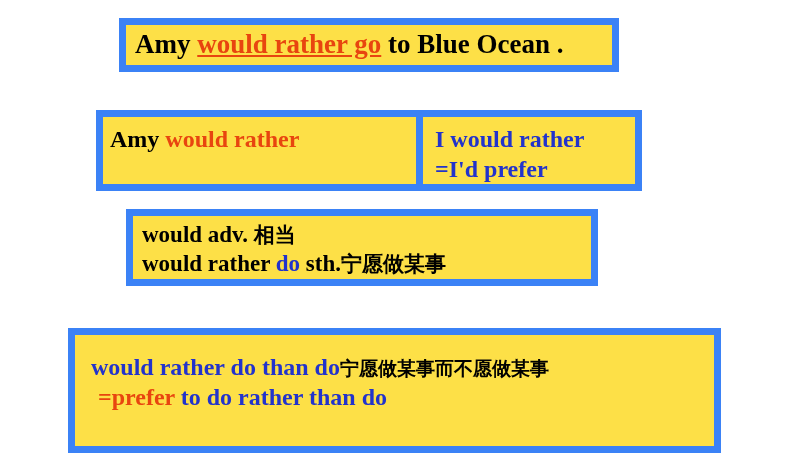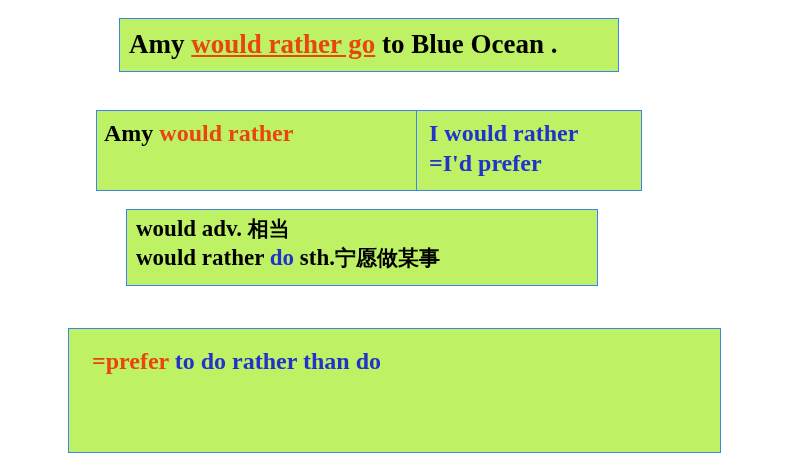--- a/index.html
+++ b/index.html
@@ -9,23 +9,23 @@
   body {
     width: 789px;
     height: 471px;
     background: #ffffff;
     font-family: "Liberation Serif", serif;
     overflow: hidden;
     position: relative;
   }
   .box {
     position: absolute;
-    border: 1px solid #3b82f6;
+    border: 7px solid #3b82f6;
     box-sizing: border-box;
-    background: #bef264;
+    background: #fde047;
   }
   .line {
     white-space: nowrap;
     line-height: 1.25;
   }
   .b { font-weight: bold; }
   .black { color: #000000; }
   .orange { color: #E8450F; }
   .blue { color: #2233CC; }
   .ul { text-decoration: underline; }
@@ -108,16 +108,19 @@
 <div class="box" id="box-rather">
   <div class="line b">
     <span class="black">would  adv. </span><span class="black cn">相当</span>
   </div>
   <div class="line b">
     <span class="black">would rather </span><span class="blue">do</span><span class="black"> sth.</span><span class="black cn">宁愿做某事</span>
   </div>
 </div>
 
 <div class="box" id="box-than">
+  <div class="line line1 b">
+    <span class="blue">would rather </span><span class="blue">do than do</span><span class="black cn">宁愿做某事而不愿做某事</span>
+  </div>
   <div class="line line2 b">
     <span class="orange">=prefer </span><span class="blue">to do rather than do</span>
   </div>
 </div>
 
 </body></html>

